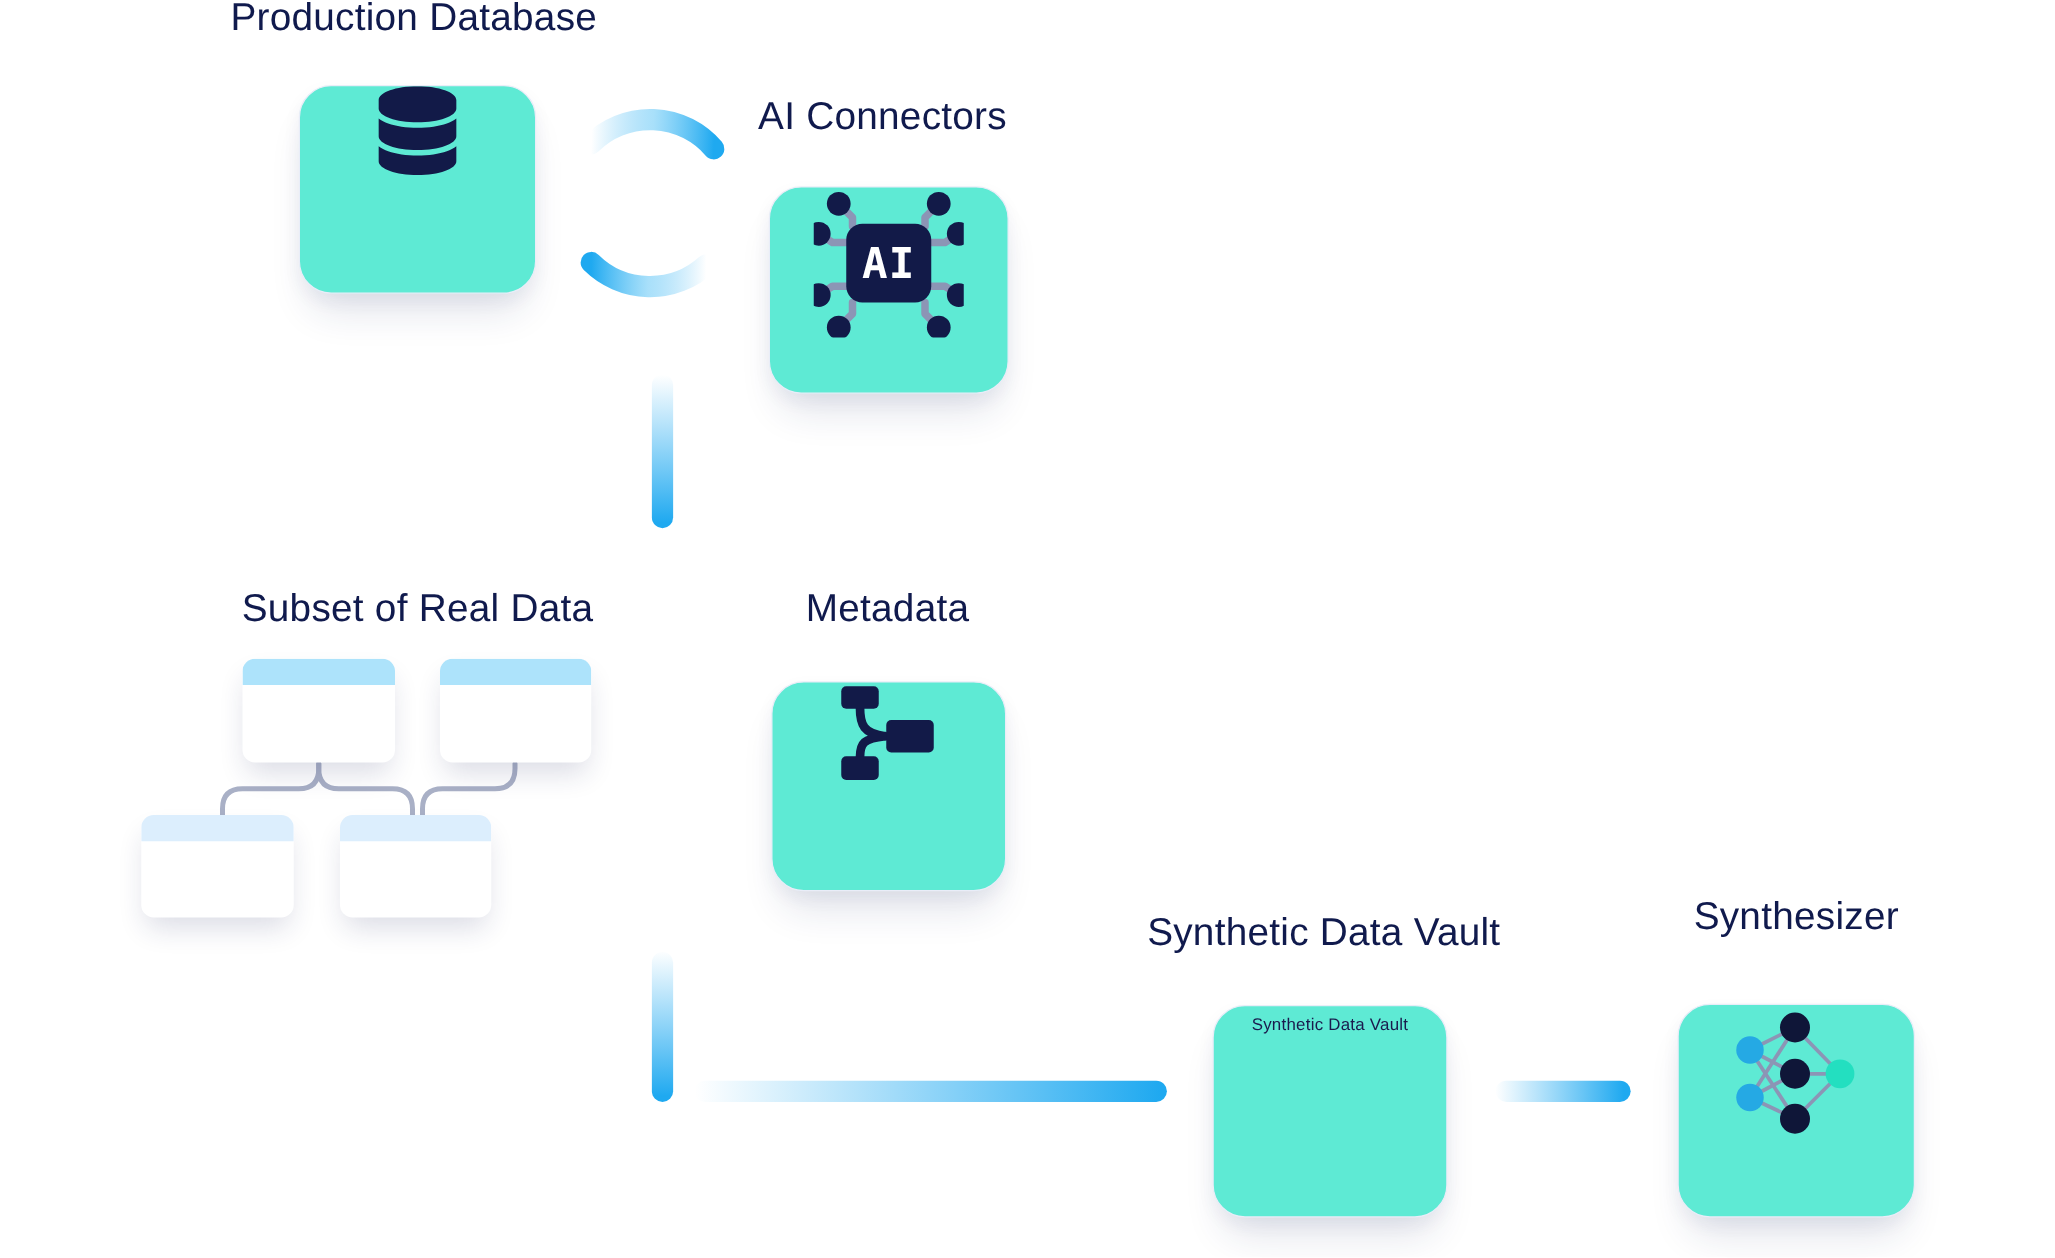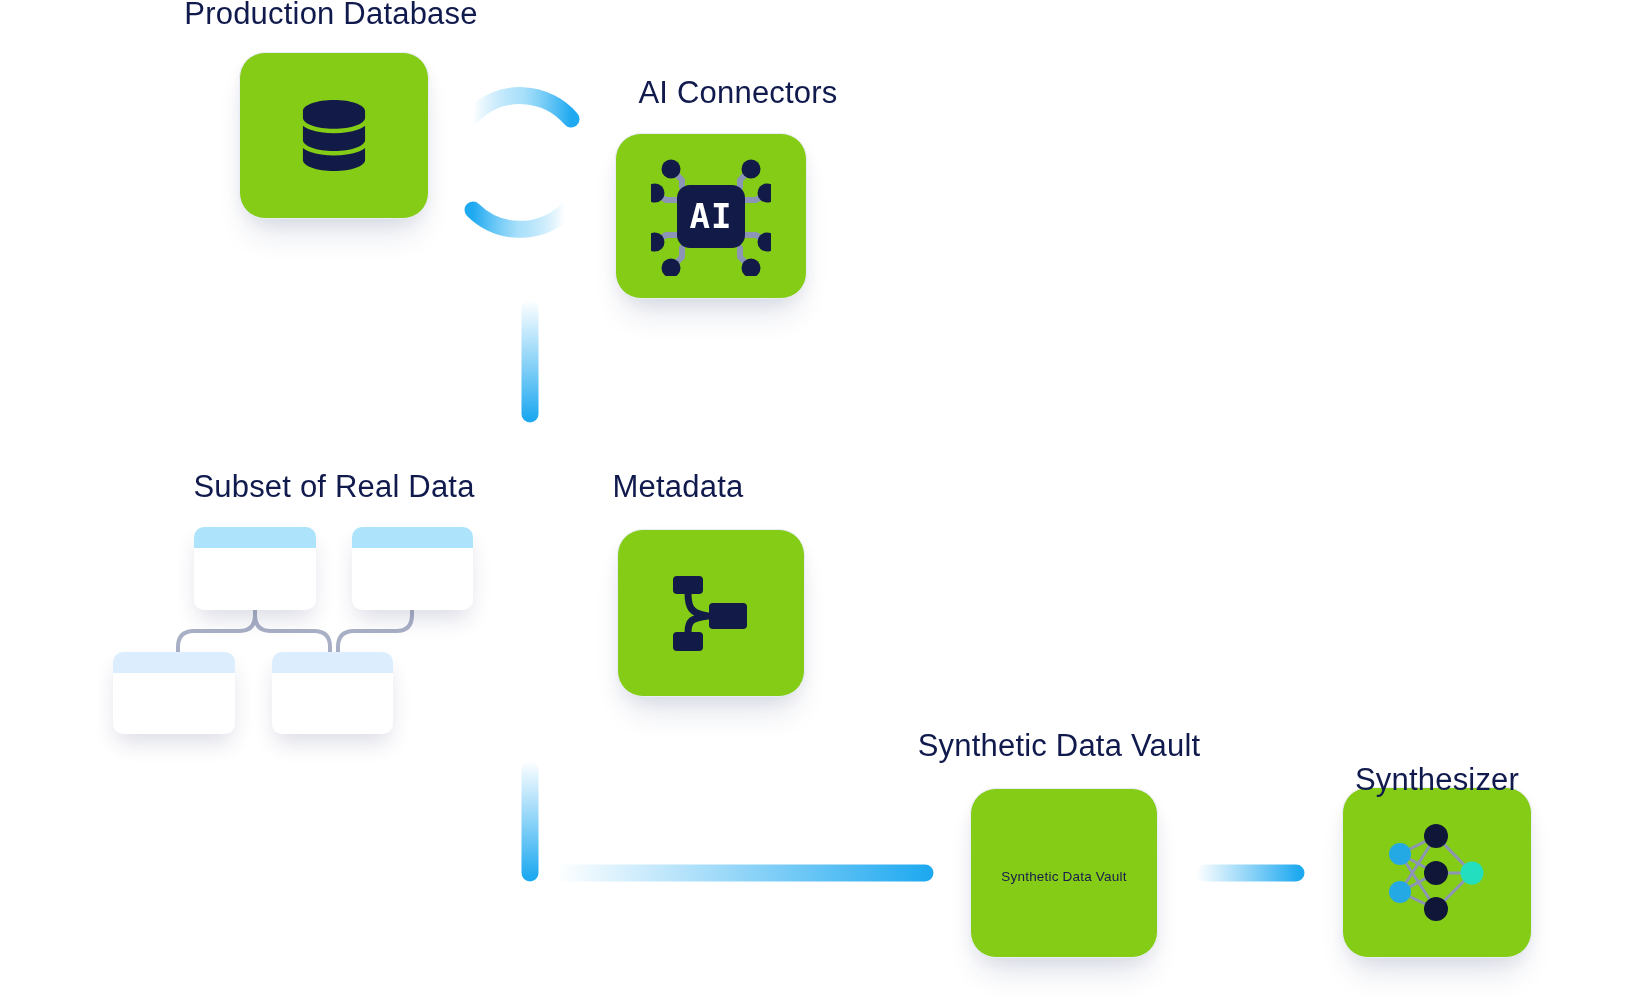--- a/index.html
+++ b/index.html
@@ -9,23 +9,23 @@
   .connector-layer{position:absolute;left:0;top:0;z-index:1;pointer-events:none;}
 
   .node-title{
     position:absolute;z-index:3;transform:translateX(-50%);
     font-size:31px;line-height:34px;font-weight:500;color:#101A4D;
     letter-spacing:.2px;white-space:nowrap;
   }
 
   .card{
     position:absolute;z-index:2;box-sizing:border-box;
-    background:#84cc16;border:1.5px solid #E9EDF8;border-radius:26px;
+    background:#5eead4;border:1.5px solid #E9EDF8;border-radius:26px;
     box-shadow:0 22px 32px -10px rgba(28,39,96,.14),0 6px 14px rgba(28,39,96,.05);
-    display:flex;align-items:center;justify-content:center;
+    display:flex;justify-content:center;margin-top:16px;
   }
 
   .mini-table{
     position:absolute;z-index:2;background:#ffffff;border-radius:10px;overflow:hidden;
     box-shadow:0 12px 22px -4px rgba(28,39,96,.16);
   }
   .mini-table .mt-header{height:21px;}
   .hdr-bright{background:#ADE3FB;}
   .hdr-light{background:#DCEEFD;}
 
@@ -80,29 +80,29 @@
 
     <g fill="none" stroke="#A9B0C6" stroke-width="4" stroke-linecap="round" stroke-linejoin="round">
       <path d="M255,611 L255,615 Q255,631 239,631 L194,631 Q178,631 178,647 L178,653"></path>
       <path d="M255,611 L255,615 Q255,631 271,631 L314,631 Q330,631 330,647 L330,653"></path>
       <path d="M412,611 L412,615 Q412,631 396,631 L354,631 Q338,631 338,647 L338,653"></path>
     </g>
   </svg>
 
   <div class="node-title" style="left:331px;top:-3px;">Production Database</div>
 
-  <div class="node-title" style="left:738px;top:76px;text-align:center;">AI Connectors</div>
+  <div class="node-title" style="left:706px;top:76px;text-align:center;">AI Connectors</div>
 
   <div class="node-title" style="left:334px;top:470px;">Subset of Real Data</div>
 
-  <div class="node-title" style="left:678px;top:470px;text-align:center;">Metadata</div>
+  <div class="node-title" style="left:710px;top:470px;text-align:center;">Metadata</div>
 
   <div class="node-title" style="left:1059px;top:729px;">Synthetic Data Vault</div>
 
-  <div class="node-title" style="left:1437px;top:763px;">Synthesizer</div>
+  <div class="node-title" style="left:1437px;top:716px;">Synthesizer</div>
 
   <div class="card" style="left:239px;top:52px;width:190px;height:167px;">
     <svg width="64" height="71" viewBox="0 0 448 512">
       <path fill="#121A48" d="M448 80v48c0 44.2-100.3 80-224 80S0 172.2 0 128V80C0 35.8 100.3 0 224 0S448 35.8 448 80zM393.2 214.7c20.8-7.4 39.9-16.9 54.8-28.6V288c0 44.2-100.3 80-224 80S0 332.2 0 288V186.1c14.9 11.8 34 21.2 54.8 28.6C99.7 230.7 159.5 240 224 240s124.3-9.3 169.2-25.3zM0 346.1c14.9 11.8 34 21.2 54.8 28.6C99.7 390.7 159.5 400 224 400s124.3-9.3 169.2-25.3c20.8-7.4 39.9-16.9 54.8-28.6V432c0 44.2-100.3 80-224 80S0 476.2 0 432V346.1z"></path>
     </svg>
   </div>
 
   <div class="card" style="left:615px;top:133px;width:192px;height:166px;">
     <svg width="120" height="120" viewBox="0 0 120 120">
       <g fill="none" stroke="#8C95B5" stroke-width="6" stroke-linecap="round" stroke-linejoin="round">

